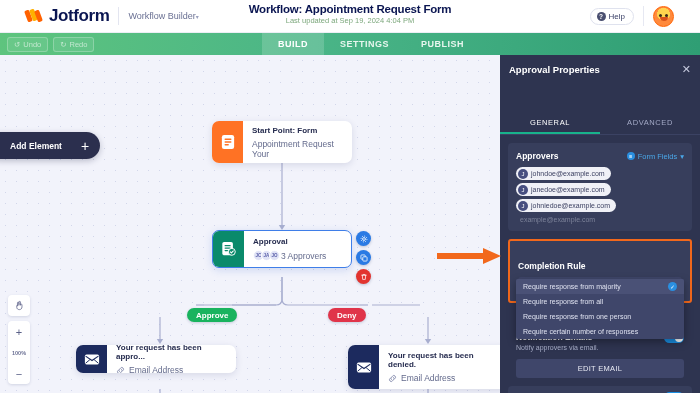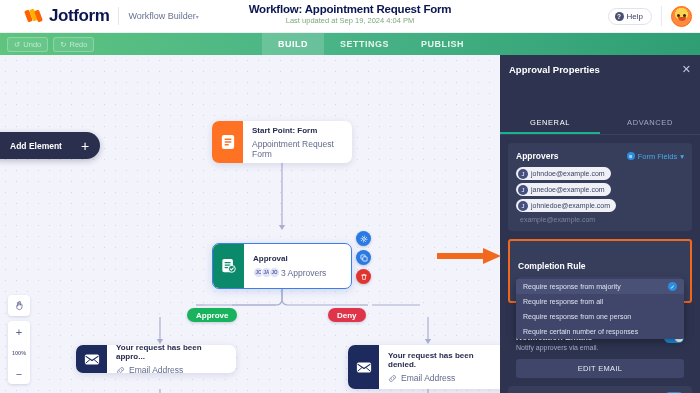--- a/index.html
+++ b/index.html
@@ -27,21 +27,21 @@
   .topbar-div { width: 1px; height: 18px; background: #e3e5f0; margin: 0 9px; }
   .wb-label { font-size: 9px; color: #6a7093; display: flex; align-items: center; gap: 0; cursor: pointer; }
   .caret { font-size: 6px; color: #9aa0bd; }
 
   .title-block {
     position: absolute; left: 0; right: 0; top: 3px; text-align: center; pointer-events: none;
   }
   .wf-title { font-size: 11.5px; font-weight: bold; color: #0a1551; letter-spacing: -0.2px; }
   .wf-sub { font-size: 7.5px; color: #7da87d; margin-top: 1px; }
 
-  .topbar-right { margin-left: auto; display: flex; align-items: center; padding-right: 8px; gap: 9px; }
+  .topbar-right { margin-left: auto; display: flex; align-items: center; padding-right: 26px; gap: 9px; }
   .help-btn {
     display: flex; align-items: center; gap: 3px; border: 1px solid #dfe2ee; border-radius: 11px;
     padding: 3px 8px 3px 6px; font-size: 8px; color: #3b4168; background: #fff; cursor: pointer;
   }
   .help-dot {
     width: 9px; height: 9px; border-radius: 50%; background: #4a4f70; color: #fff;
     font-size: 6.5px; display: flex; align-items: center; justify-content: center; font-weight: bold;
   }
   .sep-v { width: 1px; height: 20px; background: #e6e8f2; }
   .avatar-top {
@@ -110,21 +110,21 @@
     position: absolute; background: #fff; border-radius: 7px;
     box-shadow: 0 2px 7px rgba(30,40,90,.13); display: flex; overflow: hidden;
   }
   .node-icon { width: 31px; display: flex; align-items: center; justify-content: center; flex: 0 0 31px; }
   .node-body { padding: 7px 10px 7px 9px; display: flex; flex-direction: column; justify-content: center; }
   .node-title { font-size: 8px; font-weight: bold; color: #262c4f; }
   .node-sub { font-size: 8.5px; color: #636a8c; margin-top: 4px; display: flex; align-items: center; gap: 4px; }
 
   #node-start { left: 212px; top: 66px; width: 140px; height: 42px; }
   #node-start .node-icon { background: #ff7224; }
-  #node-approval { left: 212px; top: 188px; width: 140px; height: 46px;
+  #node-approval { left: 212px; top: 175px; width: 140px; height: 38px;
     border: 1.5px solid #3f7ee8; box-shadow: 0 2px 9px rgba(40,90,200,.18); }
   #node-approval .node-icon { background: #0a8a6b; }
   #node-approved { left: 76px; top: 290px; width: 160px; height: 28px; }
   #node-approved .node-icon { background: #1c2a5e; }
   #node-denied { left: 348px; top: 290px; width: 160px; height: 44px; }
   #node-denied .node-icon { background: #1c2a5e; }
 
   .avatars { display: flex; }
   .av {
     width: 11px; height: 11px; border-radius: 50%; background: #dfe2f6; color: #5a5fa8;
@@ -334,21 +334,21 @@
     <div class="node-icon">
       <svg width="14" height="16" viewBox="0 0 16 18">
         <rect x="1" y="1" width="14" height="16" rx="2.5" fill="#fff"></rect>
         <rect x="4" y="5" width="8" height="1.6" rx=".8" fill="#ff7224"></rect>
         <rect x="4" y="8.2" width="8" height="1.6" rx=".8" fill="#ff7224"></rect>
         <rect x="4" y="11.4" width="5" height="1.6" rx=".8" fill="#ff7224"></rect>
       </svg>
     </div>
     <div class="node-body">
       <div class="node-title">Start Point: Form</div>
-      <div class="node-sub">Appointment Request Form</div>
+      <div class="node-sub">Appointment Request Your</div>
     </div>
   </div>
 
   <div class="node" id="node-approval">
     <div class="node-icon">
       <svg width="15" height="16" viewBox="0 0 17 18">
         <rect x="1.5" y="1" width="12" height="15" rx="2" fill="#fff"></rect>
         <rect x="4" y="4.5" width="7" height="1.4" rx=".7" fill="#0a8a6b"></rect>
         <rect x="4" y="7.3" width="7" height="1.4" rx=".7" fill="#0a8a6b"></rect>
         <rect x="4" y="10.1" width="4" height="1.4" rx=".7" fill="#0a8a6b"></rect>

